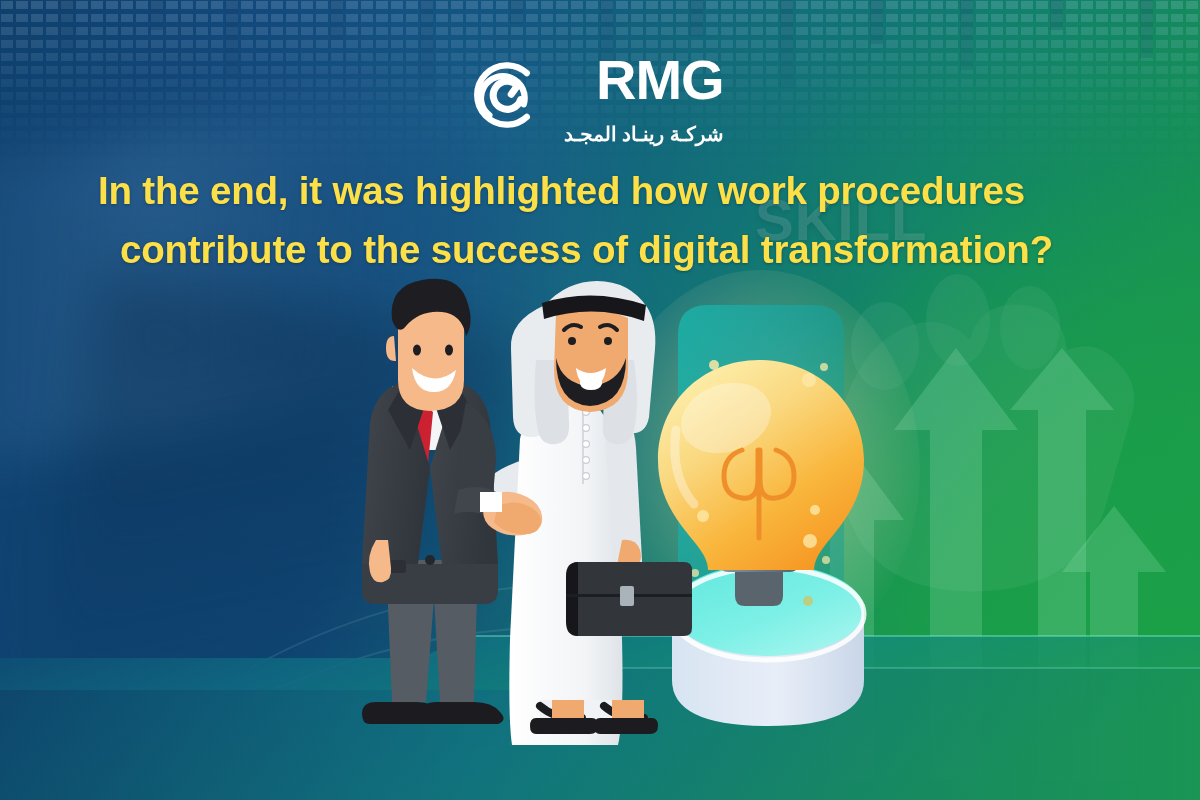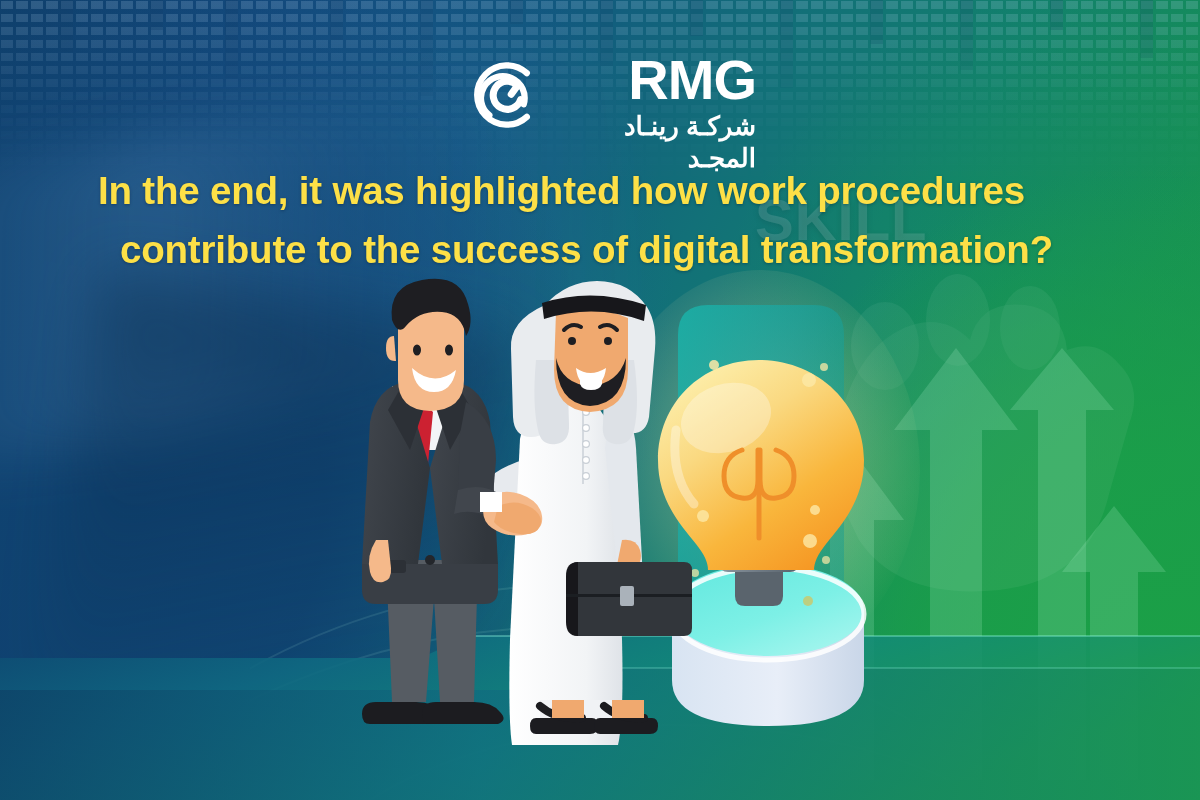--- a/index.html
+++ b/index.html
@@ -111,27 +111,27 @@
   .logo-mark { width: 78px; height: 78px; flex: 0 0 auto; margin-top: 4px;}
   .logo-text { display: flex; flex-direction: column; align-items: flex-end; padding-top: 2px;}
   .logo-word {
     font-size: 56px;
     line-height: 0.92;
     font-weight: 800;
     color: #ffffff;
     letter-spacing: -1px;
   }
   .logo-arabic {
-    font-size: 26px;
+    font-size: 20px;
     line-height: 1.25;
     color: #ffffff;
     font-weight: 700;
     direction: rtl;
     letter-spacing: 1px;
-    margin-top: 4px;
+    margin-top: 16px;
   }
 
   
   .headline {
     position: absolute;
     left: 98px; top: 162px;
     width: 1010px;
     color: #fde047;
     font-size: 38.5px;
     line-height: 1.52;

